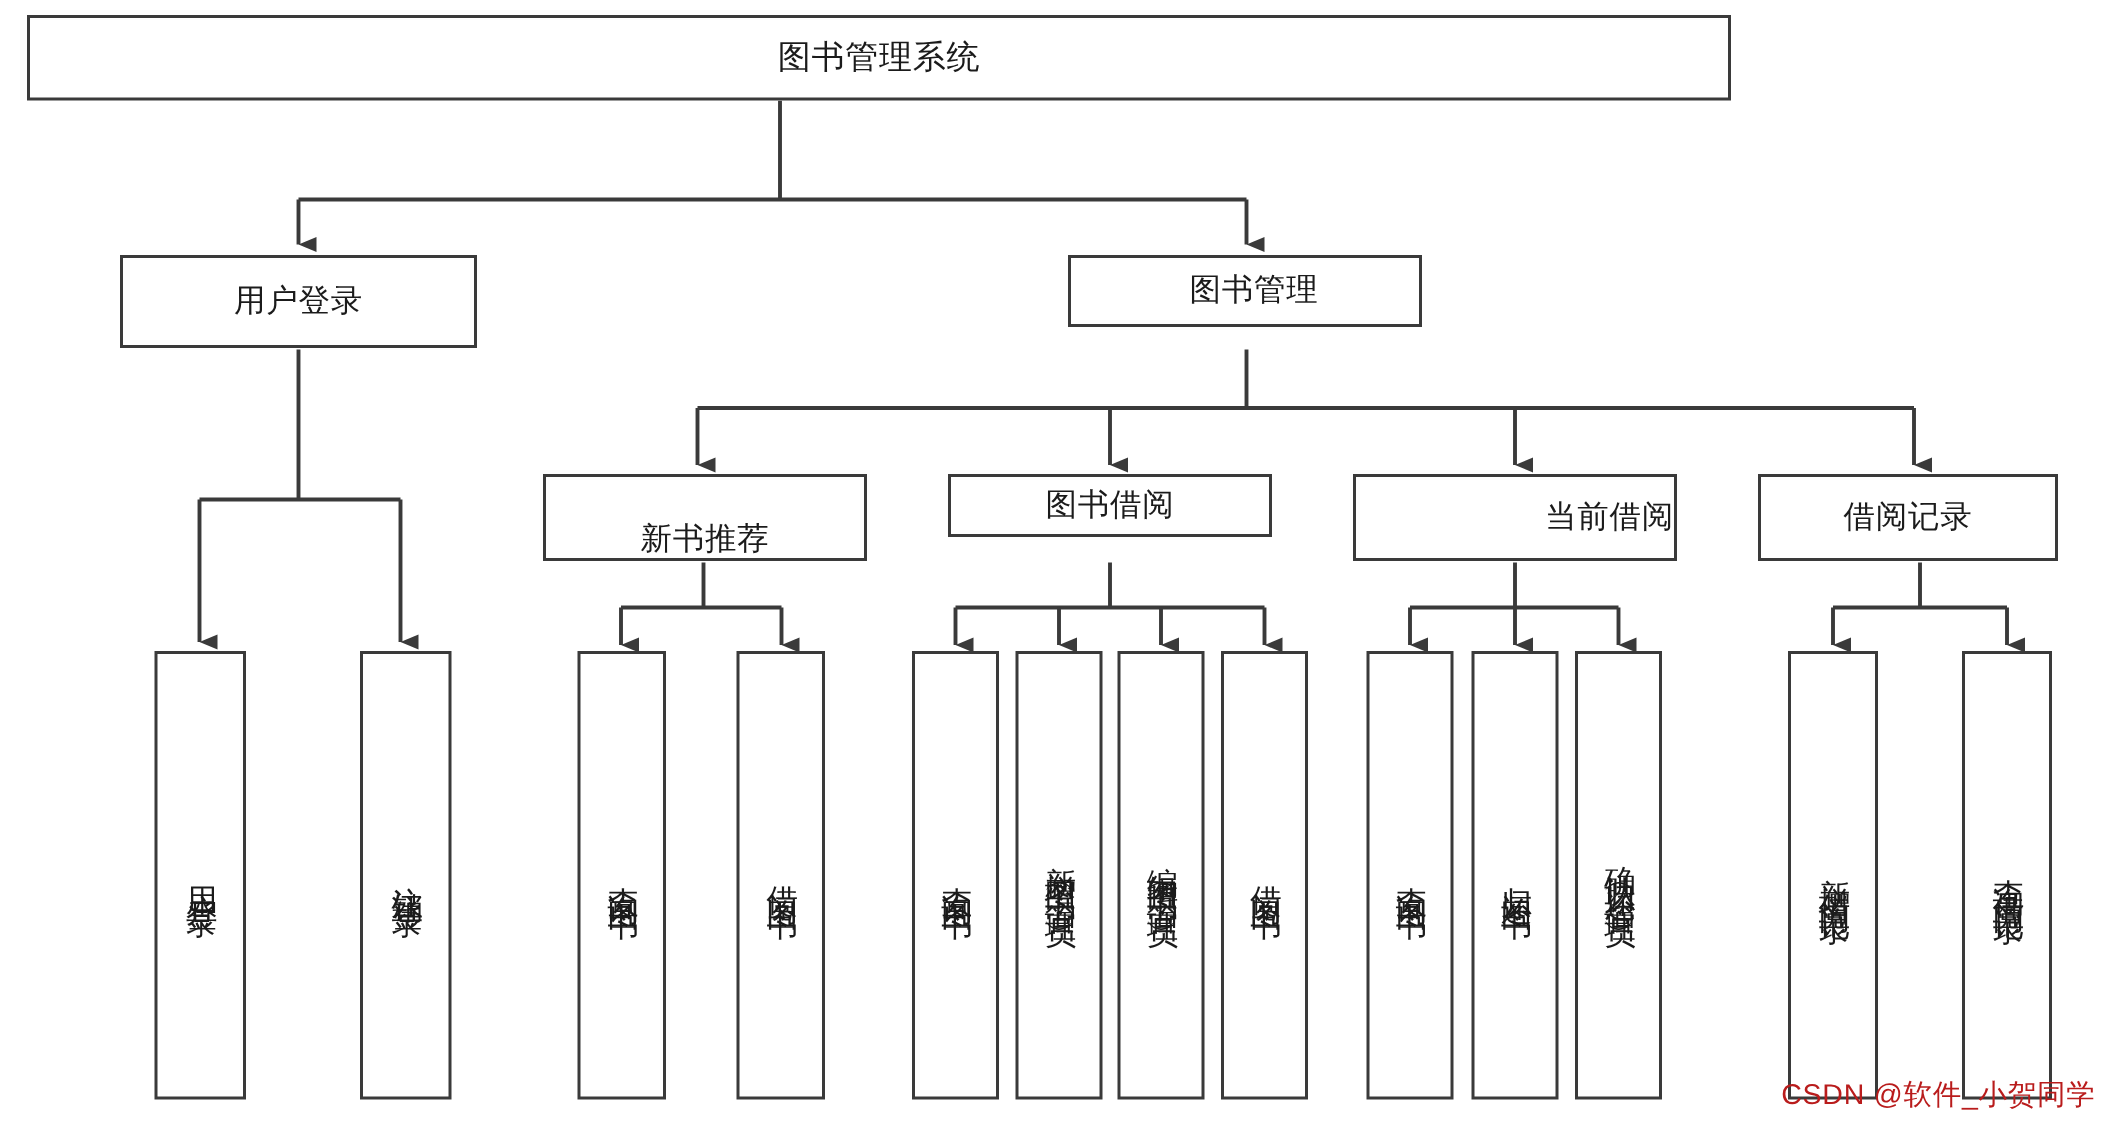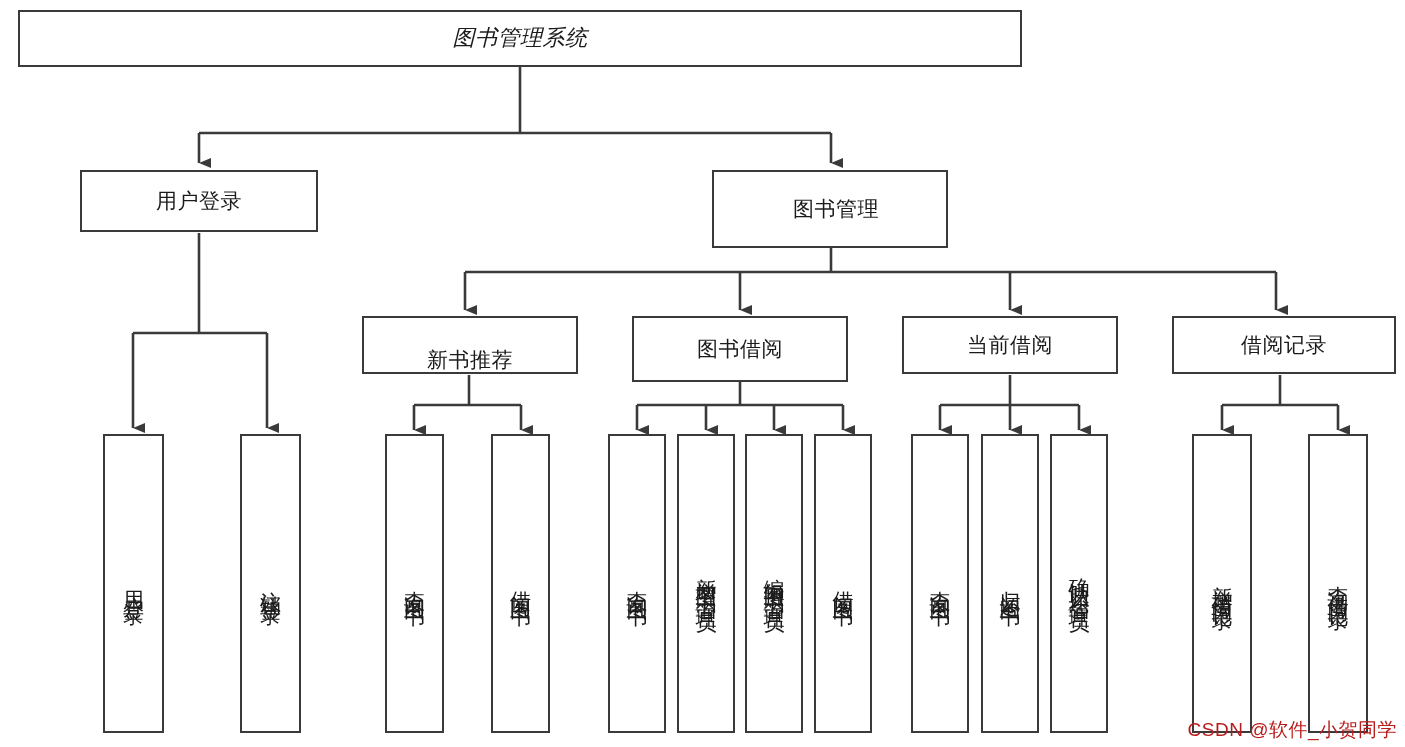--- a/index.html
+++ b/index.html
@@ -122,41 +122,41 @@
       <path d="M 1010 405 L 1010 430" marker-end="url(#arw)"></path>
       <path d="M 1079 405 L 1079 430" marker-end="url(#arw)"></path>
 
       <path d="M 1280 375 L 1280 405"></path>
       <path d="M 1222 405 L 1338 405"></path>
       <path d="M 1222 405 L 1222 430" marker-end="url(#arw)"></path>
       <path d="M 1338 405 L 1338 430" marker-end="url(#arw)"></path>
     </g>
   </svg>
 
-  <div class="node h root" style="left:18px; top:10px; width:1004px; height:57px;font-style:italic;">
+  <div class="node h root" style="left:18px; top:10px; width:1136px; height:57px;">
     <span>图书管理系统</span>
   </div>
 
   <div class="node h" style="left:80px; top:170px; width:238px; height:62px;">
     <span>用户登录</span>
   </div>
-  <div class="node h" style="left:712px; top:170px; width:236px; height:78px;padding-left:12px;">
+  <div class="node h" style="left:712px; top:170px; width:236px; height:48px;padding-left:12px;">
     <span>图书管理</span>
   </div>
 
   <div class="node h" style="left:362px; top:316px; width:216px; height:58px;align-items:flex-end;">
     <span>新书推荐</span>
   </div>
-  <div class="node h" style="left:632px; top:316px; width:216px; height:66px;justify-content:center;">
+  <div class="node h" style="left:632px; top:316px; width:216px; height:42px;justify-content:center;">
     <span>图书借阅</span>
   </div>
-  <div class="node h" style="left:902px; top:316px; width:216px; height:58px;">
+  <div class="node h" style="left:902px; top:316px; width:216px; height:58px;justify-content:flex-end;">
     <span>当前借阅</span>
   </div>
-  <div class="node h" style="left:1172px; top:316px; width:224px; height:58px;">
+  <div class="node h" style="left:1172px; top:316px; width:200px; height:58px;">
     <span>借阅记录</span>
   </div>
 
   <div class="node v" style="left:103px; top:434px; width:61px; height:299px;">
     <span class="vtext">用户登录</span>
   </div>
   <div class="node v" style="left:240px; top:434px; width:61px; height:299px;">
     <span class="vtext">注销登录</span>
   </div>
 

